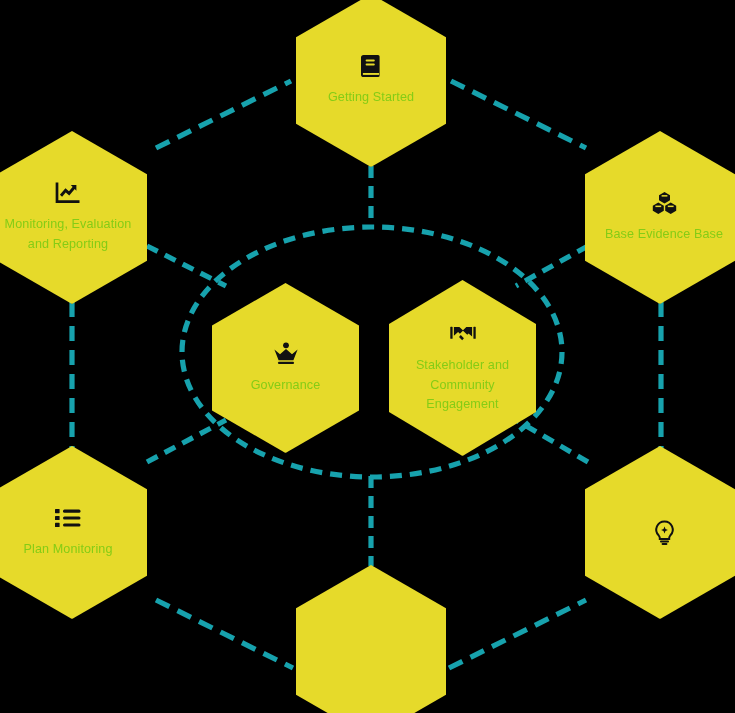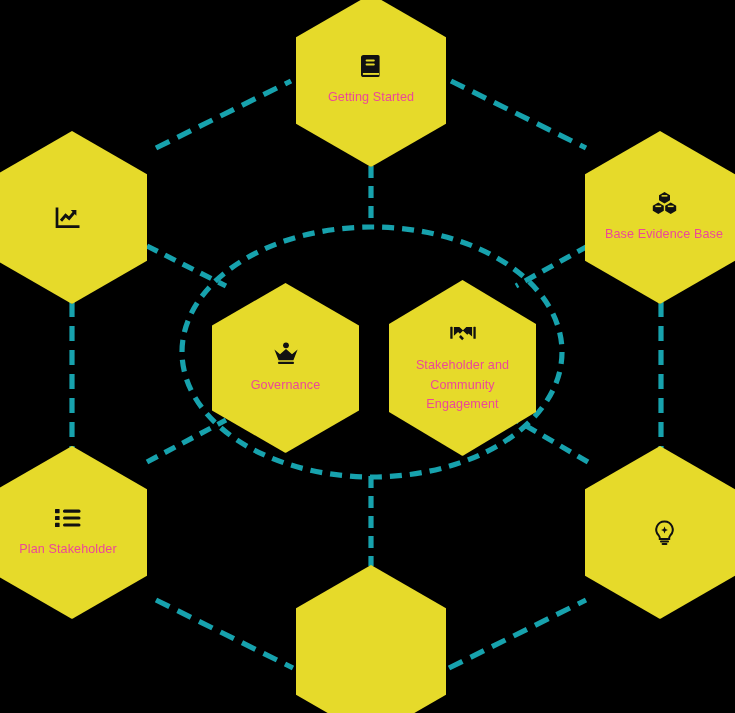--- a/index.html
+++ b/index.html
@@ -34,21 +34,21 @@
   }
   .hex .inner{
     position:relative; z-index:2;
     display:flex; flex-direction:column;
     align-items:center; justify-content:center;
     gap:9px; width:100%;
     padding:0 10px;
   }
   .hex .label{
     font-size:12.6px; line-height:1.55;
-    letter-spacing:.1px; color:#ec4899;
+    letter-spacing:.1px; color:#84cc16;
     white-space:pre-line;
   }
   .hex .ico{
     width:26px; height:26px;
     display:flex; align-items:center; justify-content:center;
   }
   .hex .ico svg{ display:block; }
 
   
   .h-top        { left:296px; top:-6px;   width:150px; height:173px; }
@@ -109,20 +109,22 @@
   <div class="hex h-topleft">
     <div class="shade"></div>
     <div class="inner">
       <span class="ico">
         <svg width="26" height="24" viewBox="0 0 26 24">
           <path d="M2 1.5v19.2h22.5" stroke="#111" stroke-width="2.7" fill="none"></path>
           <path d="M6 14.8 10.6 9.4l3.5 3 5.6-6.6" stroke="#111" stroke-width="2.9" fill="none" stroke-linejoin="miter"></path>
           <path d="M15.8 4.1h5.6v5.6z" fill="#111"></path>
         </svg>
       </span>
+      <span class="label">Monitoring, Evaluation
+and Reporting</span>
     </div>
   </div>
 
   <div class="hex h-topright">
     <div class="shade"></div>
     <div class="inner">
       <span class="ico">
         <svg width="25" height="24" viewBox="0 0 25 24">
           <g fill="#111">
             <path d="M12.5 1 18 4.2v5L12.5 12.4 7 9.2v-5z"></path>
@@ -148,21 +150,21 @@
           <g fill="#111">
             <rect x="0" y="1" width="4.6" height="4.2" rx="0.6"></rect>
             <rect x="0" y="7.9" width="4.6" height="4.2" rx="0.6"></rect>
             <rect x="0" y="14.8" width="4.6" height="4.2" rx="0.6"></rect>
             <rect x="8" y="1.6" width="17.5" height="3.1" rx="1.5"></rect>
             <rect x="8" y="8.5" width="17.5" height="3.1" rx="1.5"></rect>
             <rect x="8" y="15.4" width="17.5" height="3.1" rx="1.5"></rect>
           </g>
         </svg>
       </span>
-      <span class="label">Plan Stakeholder</span>
+      <span class="label">Plan Monitoring</span>
     </div>
   </div>
 
   <div class="hex h-botright">
     <div class="shade"></div>
     <div class="inner">
       <span class="ico">
         <svg width="23" height="25" viewBox="0 0 23 25">
           <path d="M11.5 1.4A8.2 8.2 0 0 0 5.6 15.3c.8.9 1.2 1.6 1.2 2.6v1.2h9.4v-1.2c0-1 .4-1.7 1.2-2.6A8.2 8.2 0 0 0 11.5 1.4Z" fill="none" stroke="#111" stroke-width="2"></path>
           <path d="M11.5 6.6l1 2.4 2.4 1-2.4 1-1 2.4-1-2.4-2.4-1 2.4-1z" fill="#111"></path>

